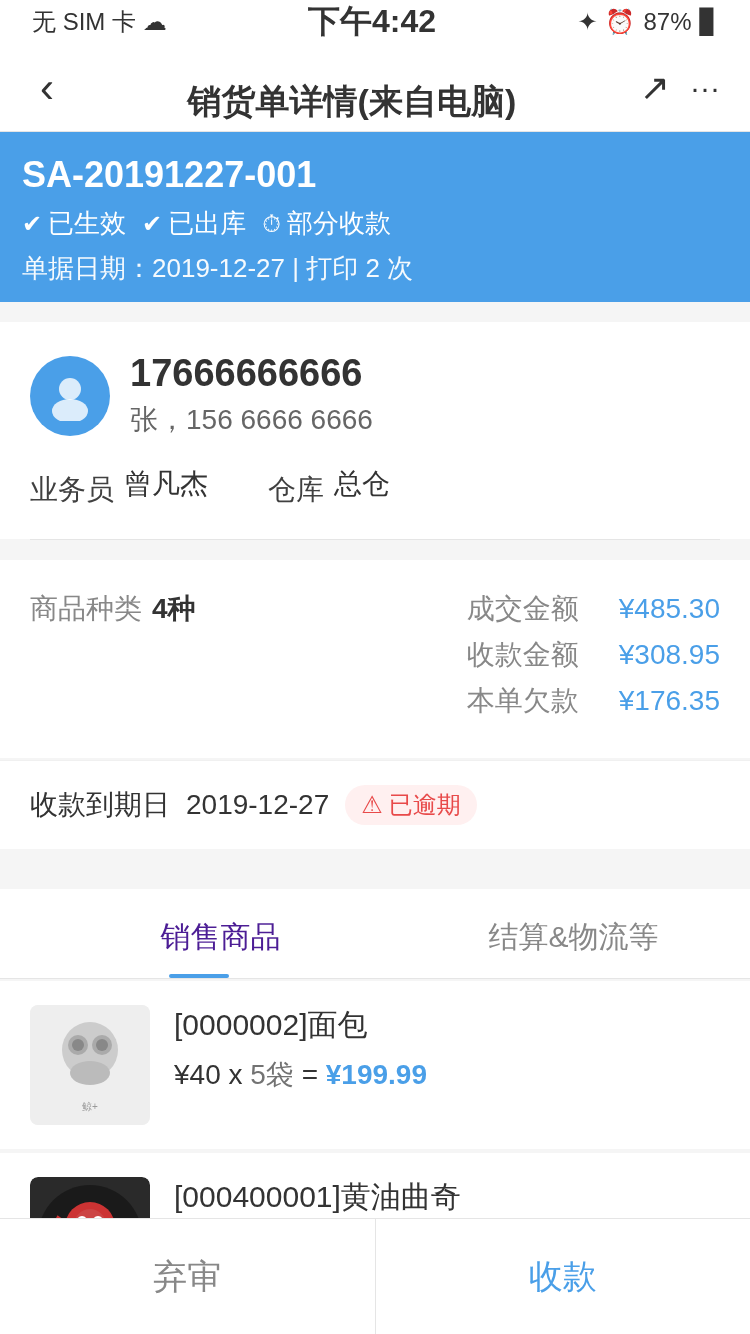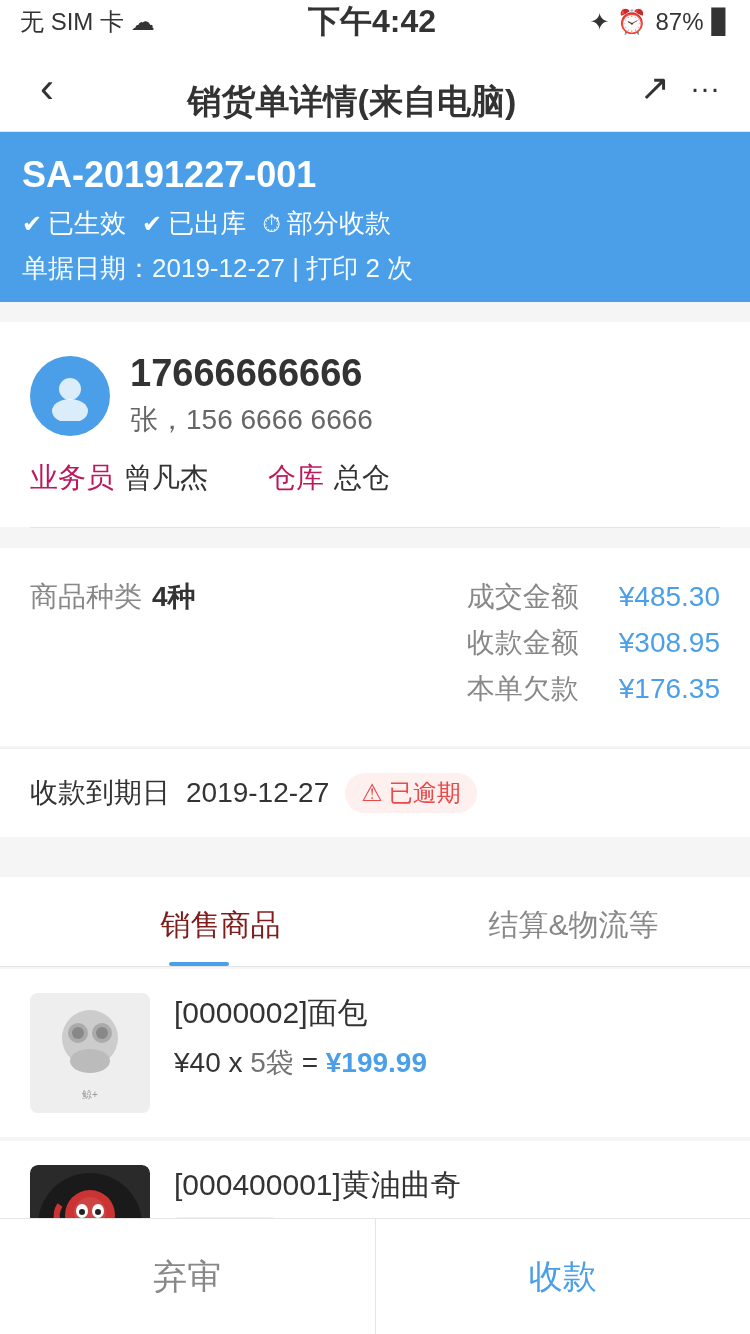--- a/index.html
+++ b/index.html
@@ -13,21 +13,21 @@
       color: #333;
     }
 
     
     .status-bar {
       background: #fff;
       height: 44px;
       display: flex;
       align-items: center;
       justify-content: space-between;
-      padding: 0 20px;
+      padding: 0 32px;
       font-size: 24px;
     }
     .status-left { display: flex; align-items: center; gap: 10px; }
     .status-center { font-weight: 600; font-size: 32px; }
     .status-right { display: flex; align-items: center; gap: 8px; font-size: 24px; }
 
     
     .nav-bar {
       background: #fff;
       height: 88px;
@@ -117,21 +117,21 @@
       margin-top: 20px;
       font-size: 28px;
       color: #333;
     }
     .meta-item {
       display: flex;
       align-items: center;
       gap: 10px;
       margin-right: 60px;
     }
-    .meta-label { color: #be185d; }
+    .meta-label { color: #404040; margin-top: 12px; }
     .meta-value { color: #333; }
 
     
     .stats-section {
       background: #fff;
       margin-top: 20px;
       padding: 30px;
       display: flex;
       justify-content: space-between;
       align-items: flex-start;
@@ -186,21 +186,21 @@
     .tab {
       flex: 1;
       text-align: center;
       padding: 28px 0 20px;
       font-size: 30px;
       color: #888;
       position: relative;
       cursor: pointer;
     }
     .tab.active {
-      color: #7f1d1d;
+      color: #4c1d95;
       padding-left: 44px;
     }
     .tab.active::after {
       content: '';
       position: absolute;
       bottom: 0;
       left: 50%;
       transform: translateX(-50%);
       width: 60px;
       height: 4px;

